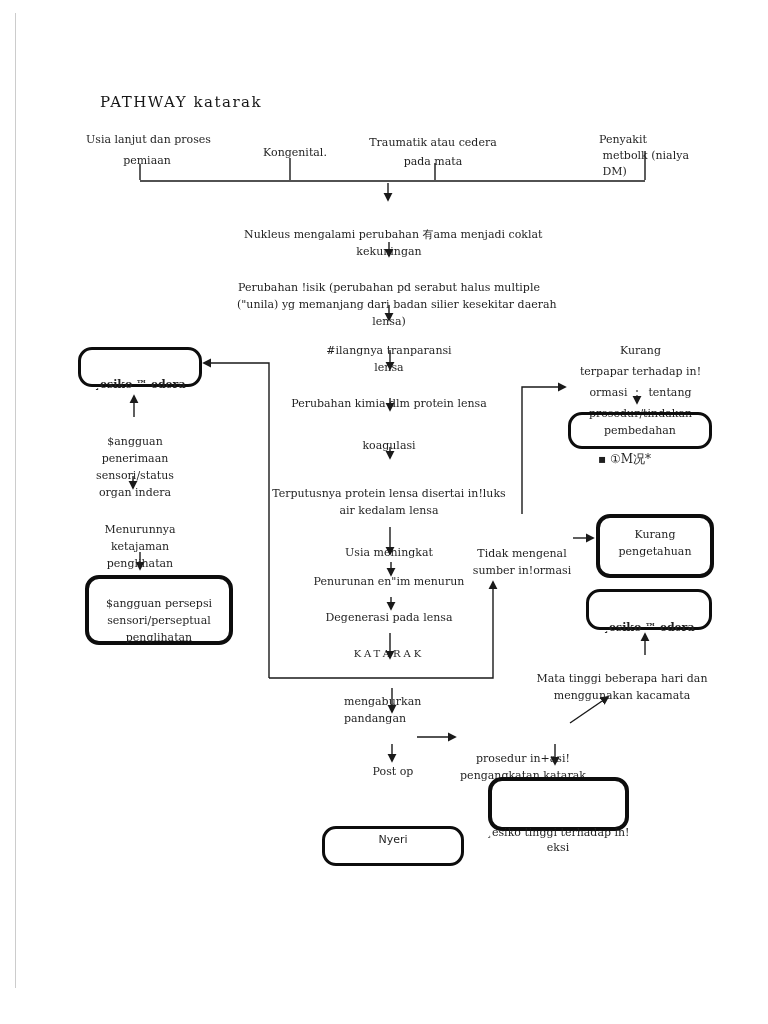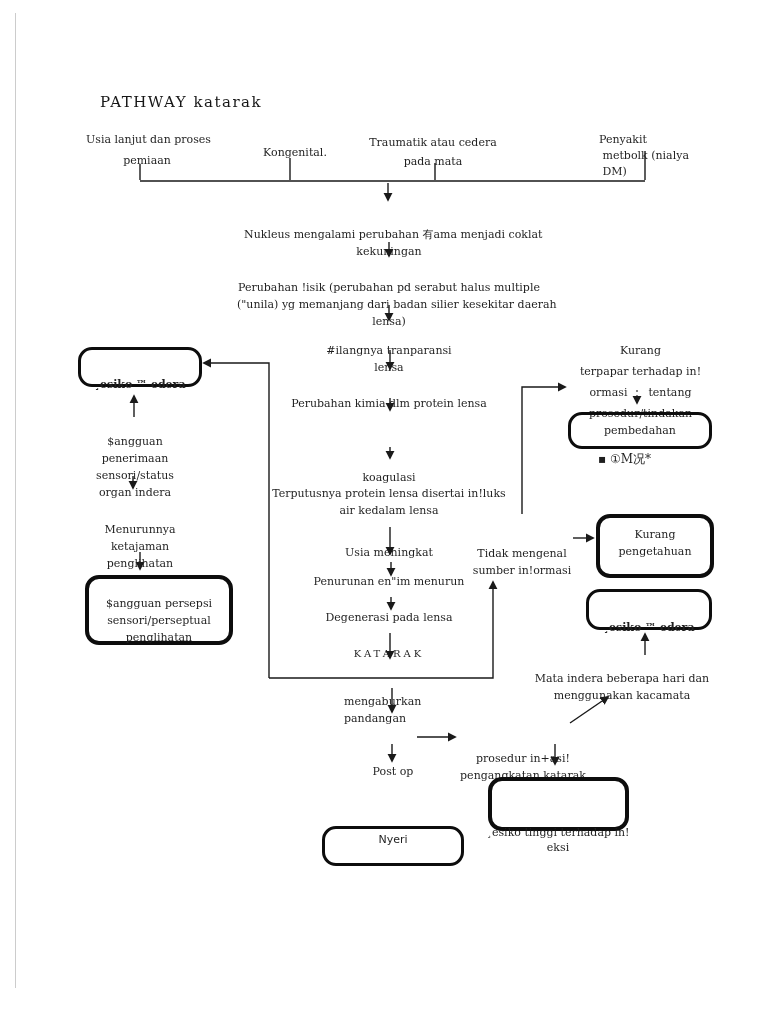--- a/index.html
+++ b/index.html
@@ -76,21 +76,21 @@
  DM)</div>
 
 <div class="txt lh17" style="left:244px;top:226px;width:290px;">Nukleus mengalami perubahan 有ama menjadi coklat
 kekuningan</div>
 <div class="txt lh17" style="left:237px;top:279px;width:304px;">Perubahan !isik (perubahan pd serabut halus multiple
 ("unila) yg memanjang dari badan silier kesekitar daerah
 lensa)</div>
 <div class="txt lh17" style="left:289px;top:342px;width:200px;">#ilangnya tranparansi
 lensa</div>
 <div class="txt" style="left:264px;top:396px;width:250px;">Perubahan kimia dlm protein lensa</div>
-<div class="txt" style="left:339px;top:438px;width:100px;margin-top:32px;">koagulasi</div>
+<div class="txt" style="left:339px;top:438px;width:100px;">koagulasi</div>
 <div class="txt lh17" style="left:249px;top:485px;width:280px;">Terputusnya protein lensa disertai in!luks
 air kedalam lensa</div>
 <div class="txt" style="left:319px;top:545px;width:140px;">Usia meningkat</div>
 <div class="txt" style="left:289px;top:574px;width:200px;">Penurunan en"im menurun</div>
 <div class="txt" style="left:299px;top:610px;width:180px;">Degenerasi pada lensa</div>
 <div class="txt katarak" style="left:314px;top:646px;width:150px;">KATARAK</div>
 <div class="txt lh17 left-align" style="left:344px;top:693px;width:110px;">mengaburkan
 pandangan</div>
 <div class="txt" style="left:361px;top:764px;width:64px;">Post op</div>
 
@@ -120,21 +120,21 @@
 <div class="txt left-align" style="left:598px;top:451px;width:90px;font-size:12px;">▪ ①M况*</div>
 <div class="txt lh17" style="left:462px;top:545px;width:120px;">Tidak mengenal
 sumber in!ormasi</div>
 <div class="bx b4" style="left:596px;top:514px;width:110px;height:56px;">
   <div class="lbl lh21" style="top:8px;">Kurang
 pengetahuan</div>
 </div>
 <div class="bx b3" style="left:586px;top:589px;width:120px;height:35px;">
   <div class="lbl lbl-bottom">¸esiko ™ edera</div>
 </div>
-<div class="txt lh17" style="left:512px;top:670px;width:220px;">Mata indera beberapa hari dan
+<div class="txt lh17" style="left:512px;top:670px;width:220px;">Mata tinggi beberapa hari dan
 menggunakan kacamata</div>
 <div class="txt lh17" style="left:443px;top:750px;width:160px;">prosedur in+asi!
 pengangkatan katarak</div>
 <div class="bx b4" style="left:488px;top:777px;width:133px;height:46px;"></div>
 <div class="txt lh15" style="left:478px;top:825px;width:160px;">¸esiko tinggi terhadap in!
 eksi</div>
 
 <div class="bx b3" style="left:322px;top:826px;width:136px;height:34px;">
   <div class="lbl sans" style="top:2px;">Nyeri</div>
 </div>

